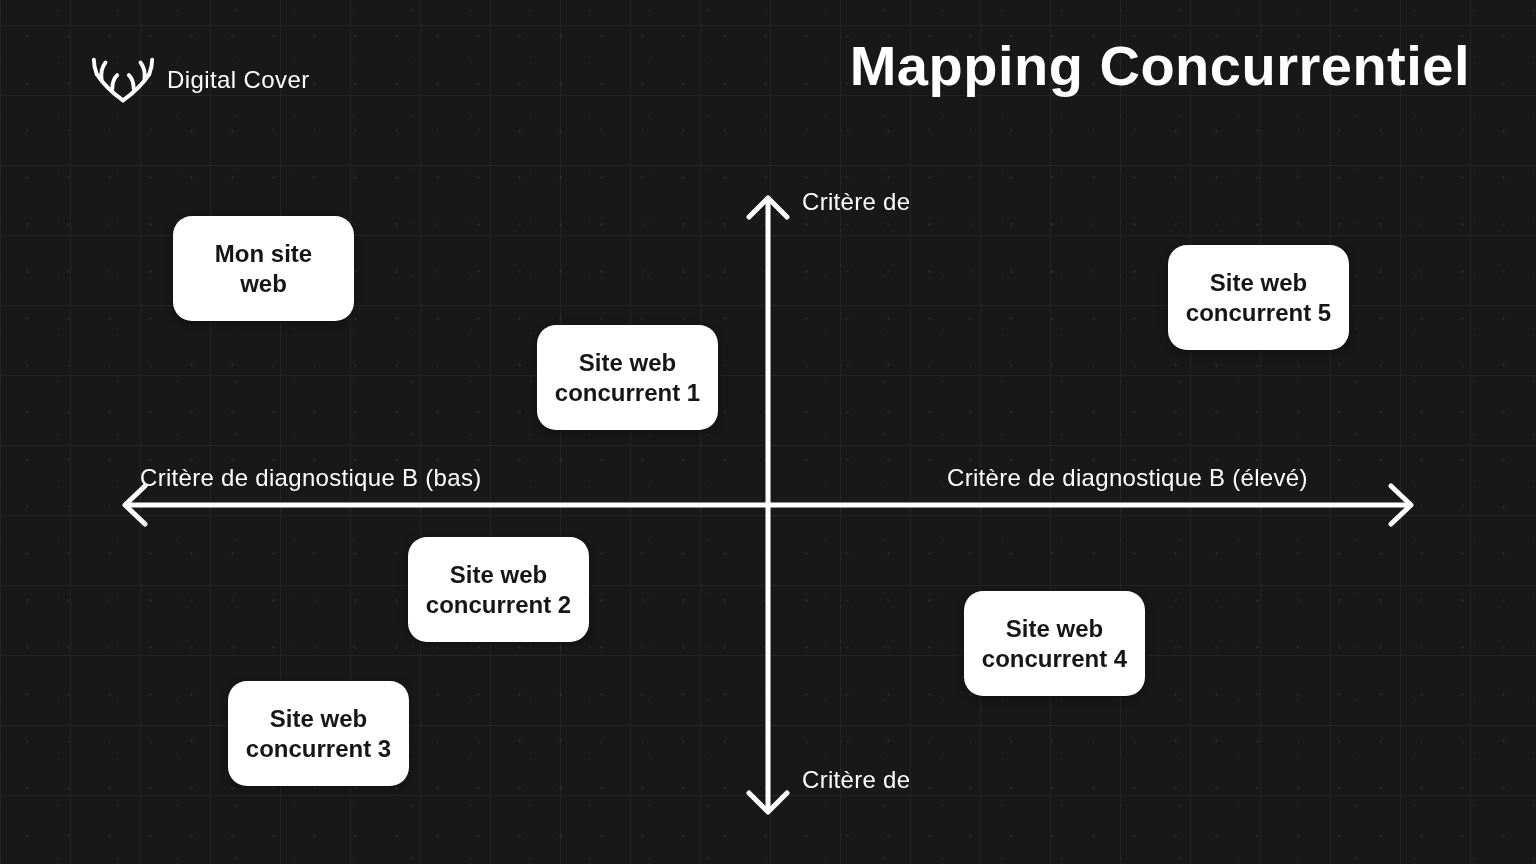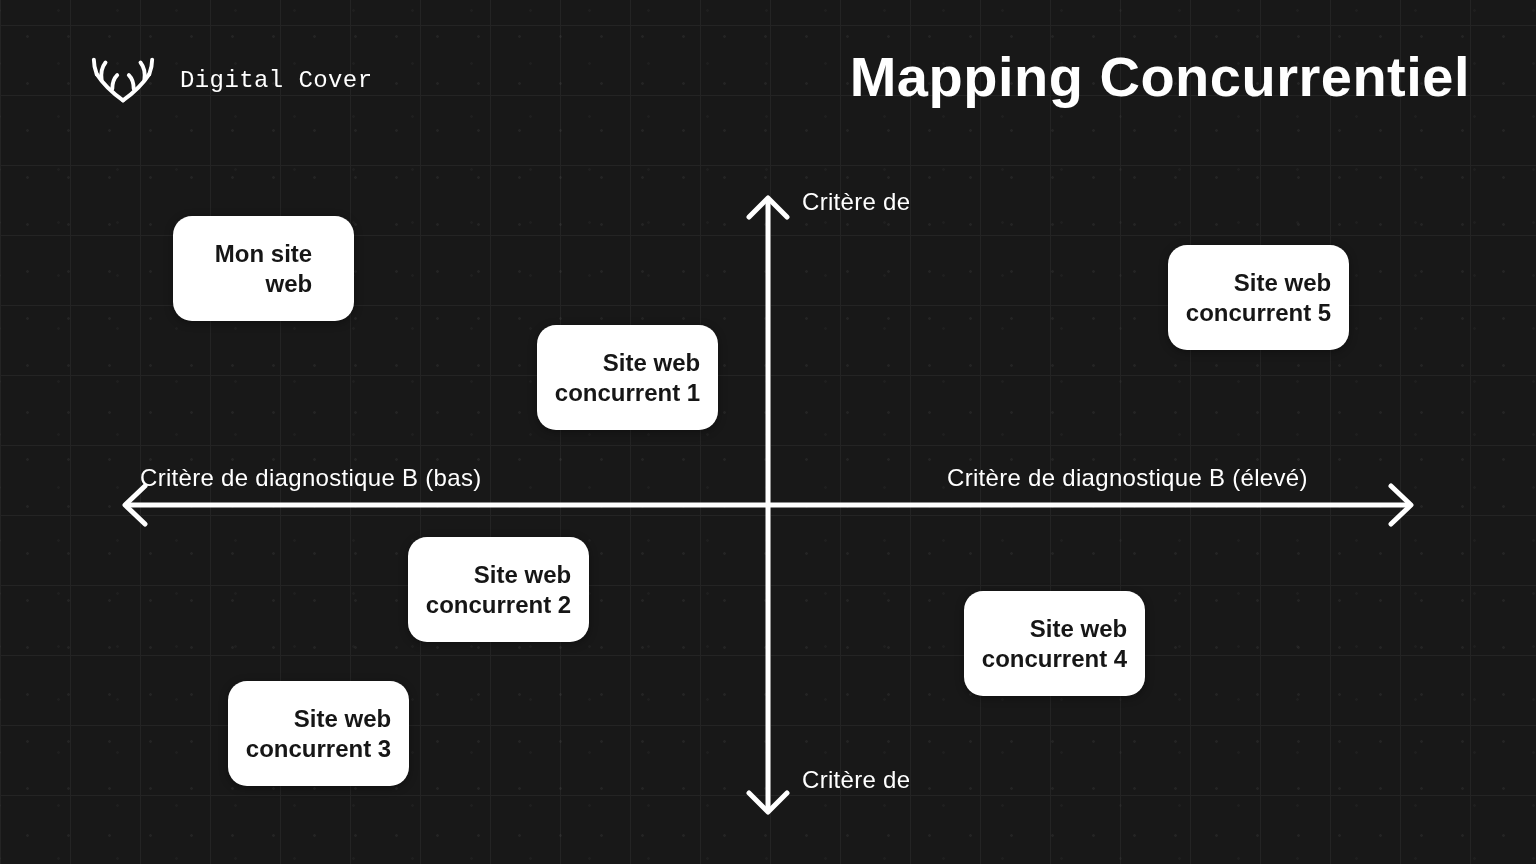--- a/index.html
+++ b/index.html
@@ -23,34 +23,33 @@
     background-position: 7px 13px, 29px 37px, 0 25px, 0 0;
   }
 
   
   .logo {
     position: absolute;
     left: 88px;
     top: 54px;
     display: flex;
     align-items: center;
-    gap: 22px;
+    gap: 9px;
     color: var(--fg, #ffffff);
-    font-family: Liberation Mono, monospace;
   }
   .logo svg { width: 70px; height: 52px; display: block; }
   .logo-text {
     font-size: 24px;
     font-weight: 400;
     letter-spacing: 0.4px;
     color: var(--fg, #ffffff);
   }
   .title {
     position: absolute;
-    top: 44px;
+    top: 33px;
     right: 66px;
     font-size: 56px;
     font-weight: 700;
     letter-spacing: 0.5px;
     color: var(--fg, #ffffff);
     white-space: nowrap;
   }
 
   
   .axes-svg {
@@ -81,21 +80,21 @@
     height: 105px;
     background: var(--box-bg, #ffffff);
     border-radius: 19px;
     color: var(--box-fg, #161616);
     font-weight: 700;
     font-size: 24px;
     line-height: 30px;
     display: flex;
     align-items: center;
     justify-content: center;
-    text-align: right;
+    text-align: center;
     white-space: pre-line;
     box-shadow: 0 2px 8px rgba(0,0,0,0.35);
   }
 </style>
 </head>
 <body>
 
 <div class="slide">
 
   <div class="logo">

